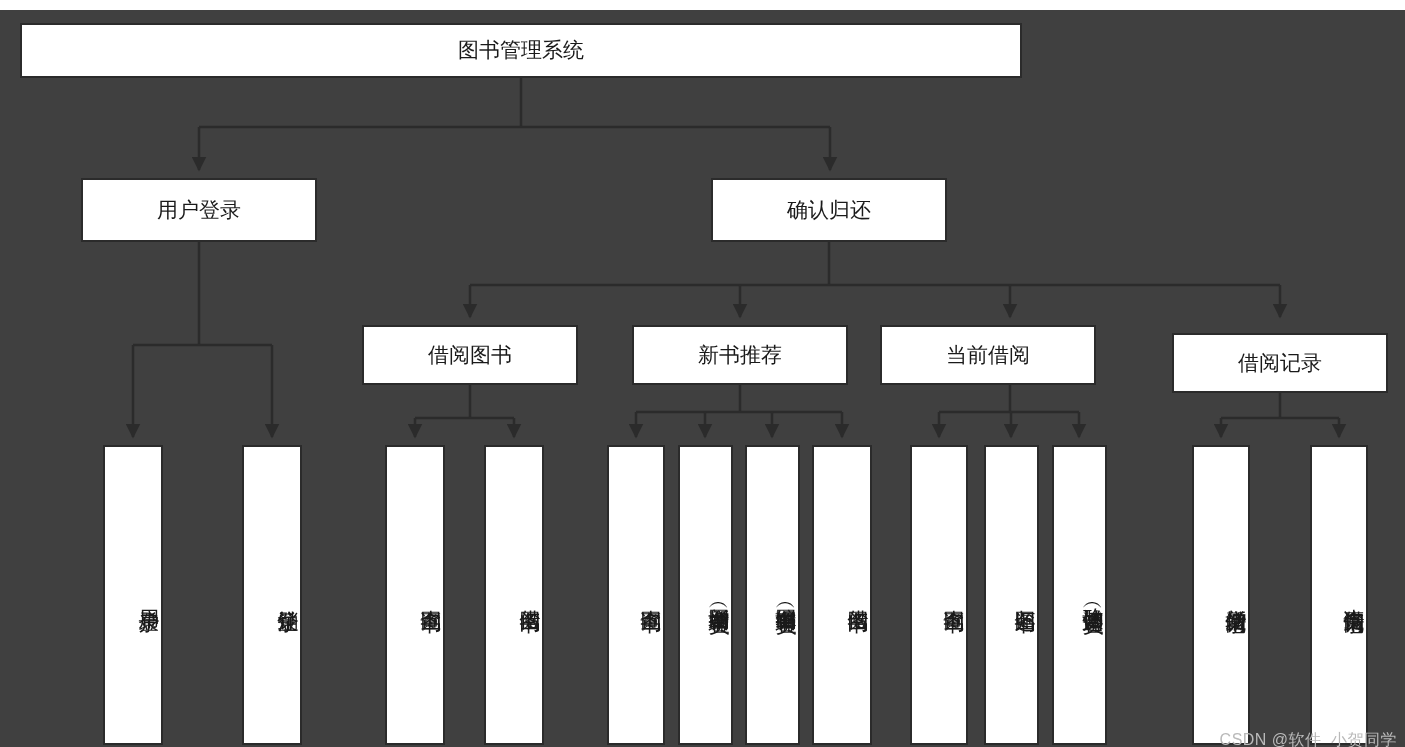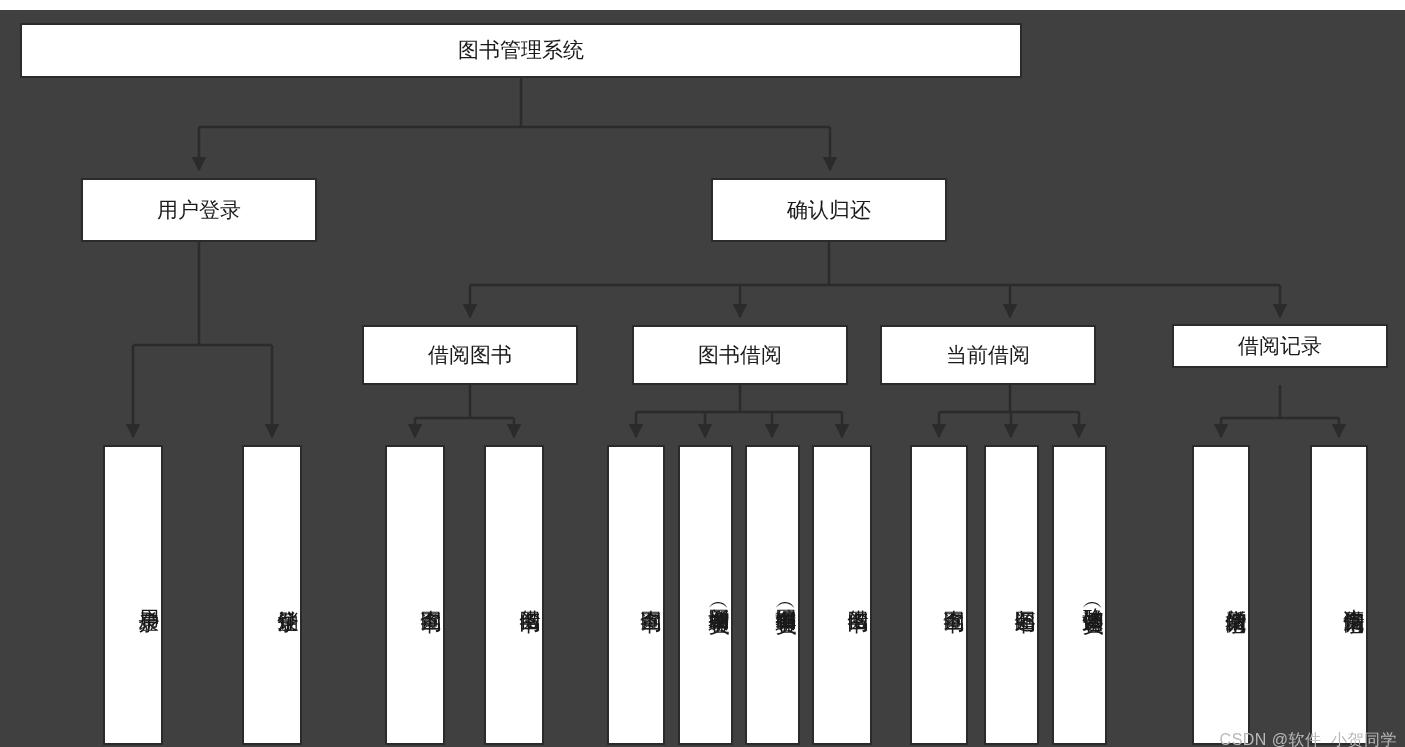--- a/index.html
+++ b/index.html
@@ -131,26 +131,26 @@
       </div>
       <div class="node h" style="left: 711px; top: 168px; width: 236px; height: 64px;">
         <span>确认归还</span>
       </div>
     </div>
   <div id="level3-layer">
       <div class="node h" style="left: 362px; top: 315px; width: 216px; height: 60px;">
         <span>借阅图书</span>
       </div>
       <div class="node h" style="left: 632px; top: 315px; width: 216px; height: 60px;">
-        <span>图书借阅</span>
+        <span>新书推荐</span>
       </div>
       <div class="node h" style="left: 880px; top: 315px; width: 216px; height: 60px;">
         <span>当前借阅</span>
       </div>
-      <div class="node h" style="left: 1172px; top: 314px; width: 216px; height: 44px; justify-content: center;">
+      <div class="node h" style="left: 1172px; top: 323px; width: 216px; height: 60px; justify-content: center;">
         <span>借阅记录</span>
       </div>
     </div>
   <div id="leaves-layer">
       <div class="node v" style="left: 103px; top: 435px; width: 60px; height: 300px;">
         <span class="vtext">用户登录</span>
       </div>
       <div class="node v" style="left: 242px; top: 435px; width: 60px; height: 300px;">
         <span class="vtext">注销登录</span>
       </div>

